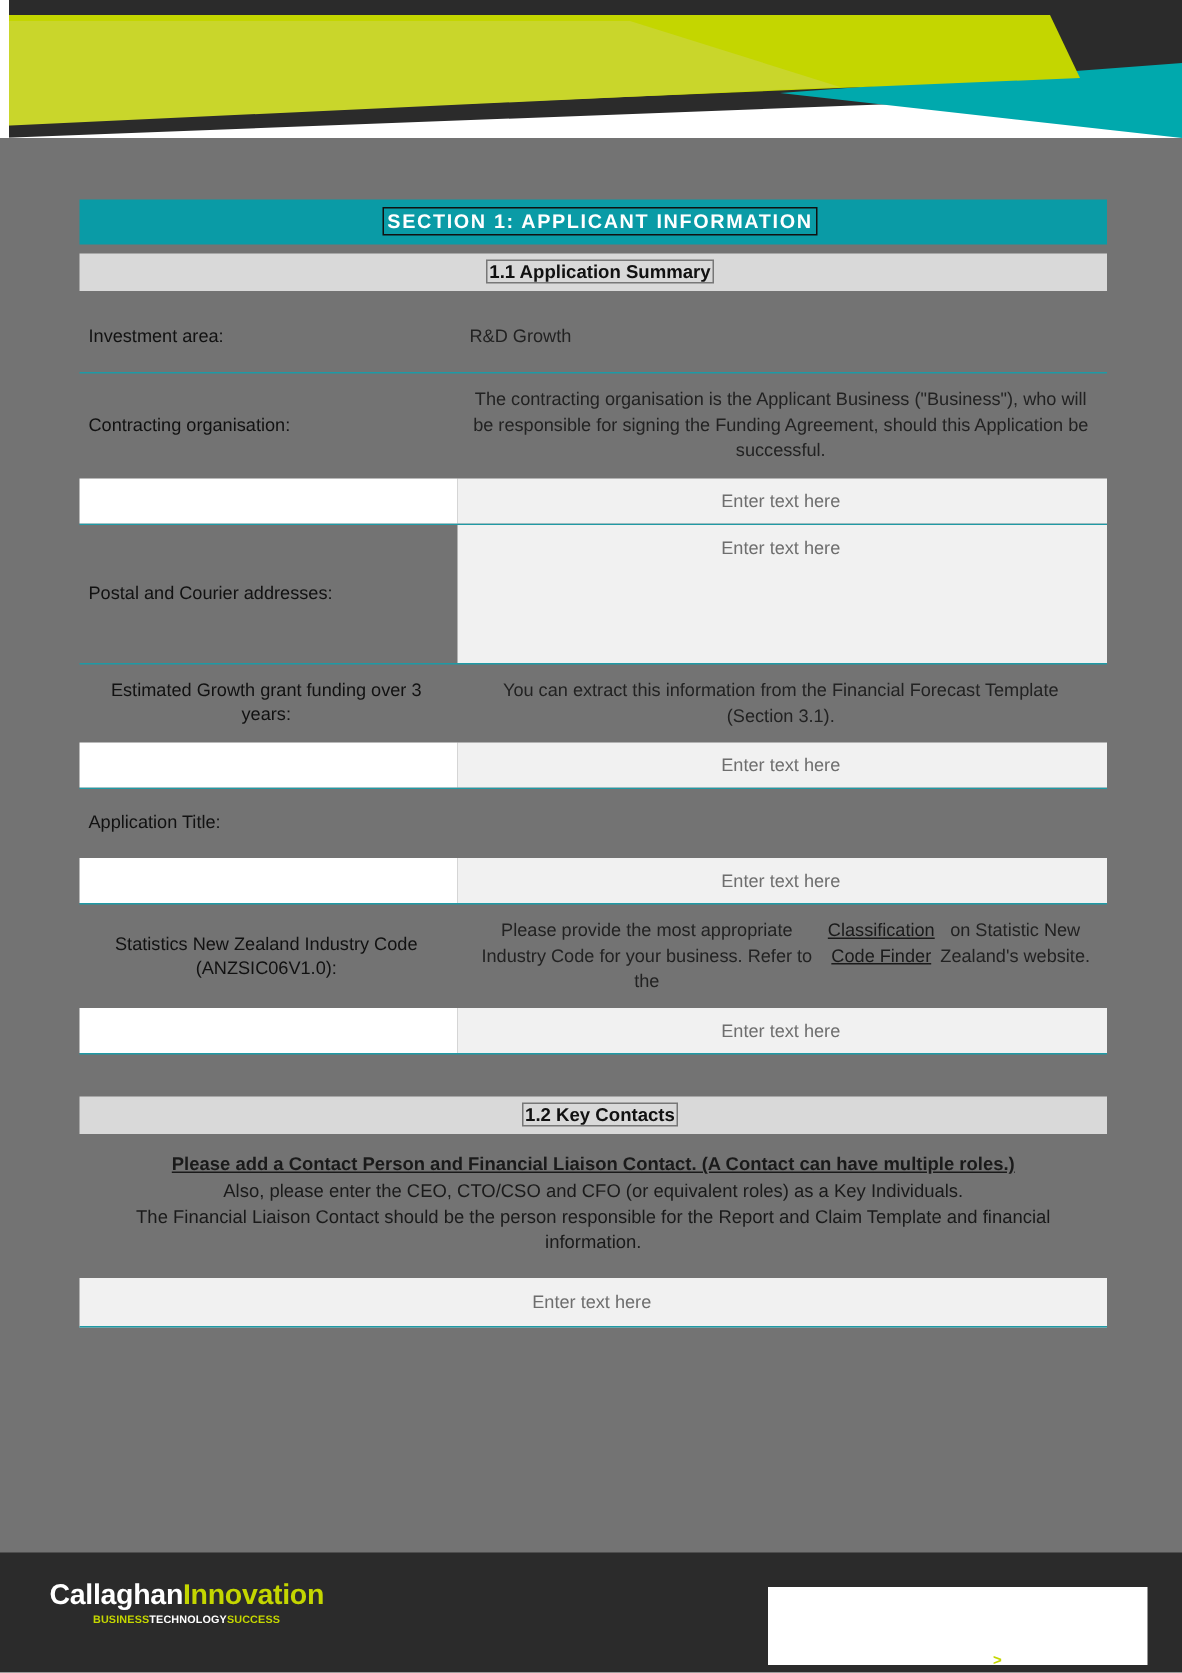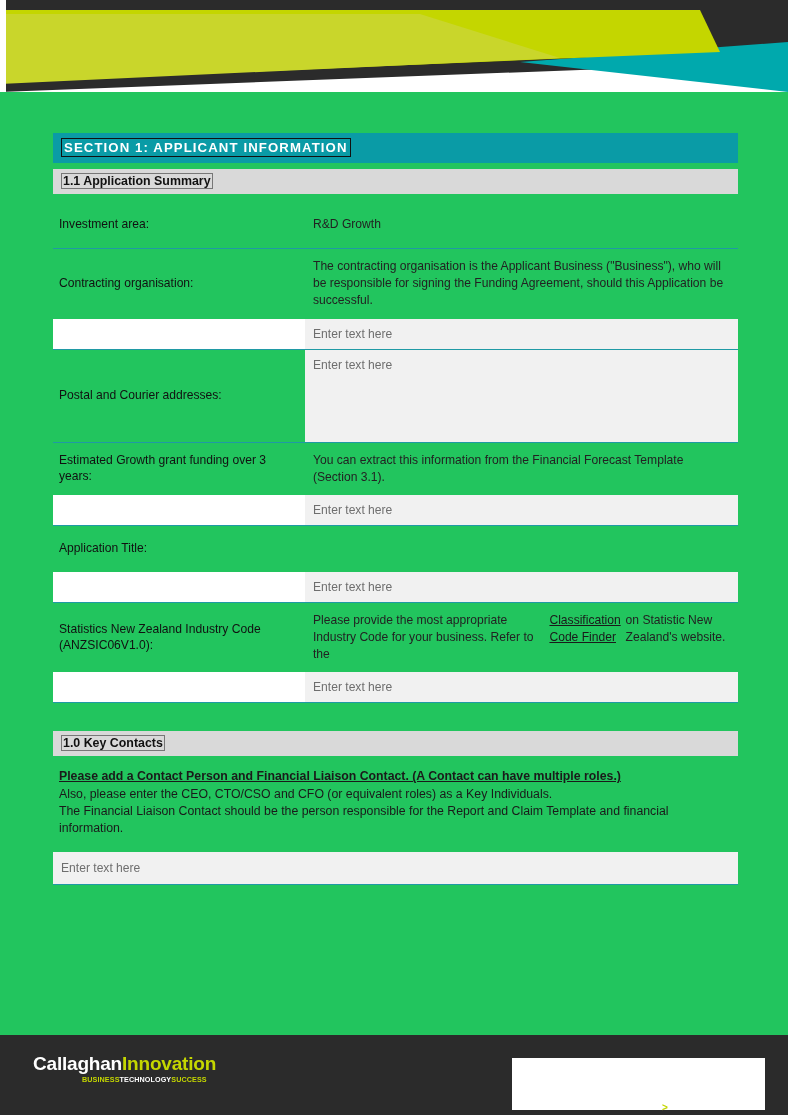--- a/index.html
+++ b/index.html
@@ -13,21 +13,22 @@
     position: relative;
     font-family: "Liberation Sans", sans-serif;
     color: #1a1a1a;
     overflow: hidden;
   }
 
   
   .page {
     position: absolute;
     inset: 0;
-    background: #22c55e;
+    background: #737373;
+    text-align: center;
   }
 
   
   .header-band {
     position: absolute;
     left: 0; top: 0;
     width: 788px;
     height: 92px;
     overflow: hidden;
   }
@@ -174,21 +175,21 @@
   .logo-callaghan { color: #ffffff; }
   .logo-innovation { color: #c4d600; }
   .footer-tag {
     position: absolute;
     left: 62px;
     top: 40px;
     font-size: 7.2px;
     font-weight: bold;
     letter-spacing: 0.1px;
   }
-  .tag-business { color: #c4d600; margin-left: 20px; }
+  .tag-business { color: #c4d600; }
   .tag-technology { color: #ffffff; }
   .tag-success { color: #c4d600; }
   .footer-box {
     position: absolute;
     left: 512px;
     top: 23px;
     width: 253px;
     height: 52px;
     background: #ffffff;
   }
@@ -282,21 +283,21 @@
       <div class="entry-row">
         <div class="entry-spacer"></div>
         <div class="entry-field">Enter text here</div>
       </div>
 
     </div>
 
     <div style="height:22px;"></div>
 
     <div class="subsection">
-      <span class="boxed">1.0 Key Contacts</span>
+      <span class="boxed">1.2 Key Contacts</span>
     </div>
 
     <div class="kc-text">
       <div class="bold">Please add a Contact Person and Financial Liaison Contact. (A Contact can have multiple roles.)</div>
       <div>Also, please enter the CEO, CTO/CSO and CFO (or equivalent roles) as a Key Individuals.</div>
       <div>The Financial Liaison Contact should be the person responsible for the Report and Claim Template and financial information.</div>
     </div>
 
     <div class="kc-entry">Enter text here</div>
 

